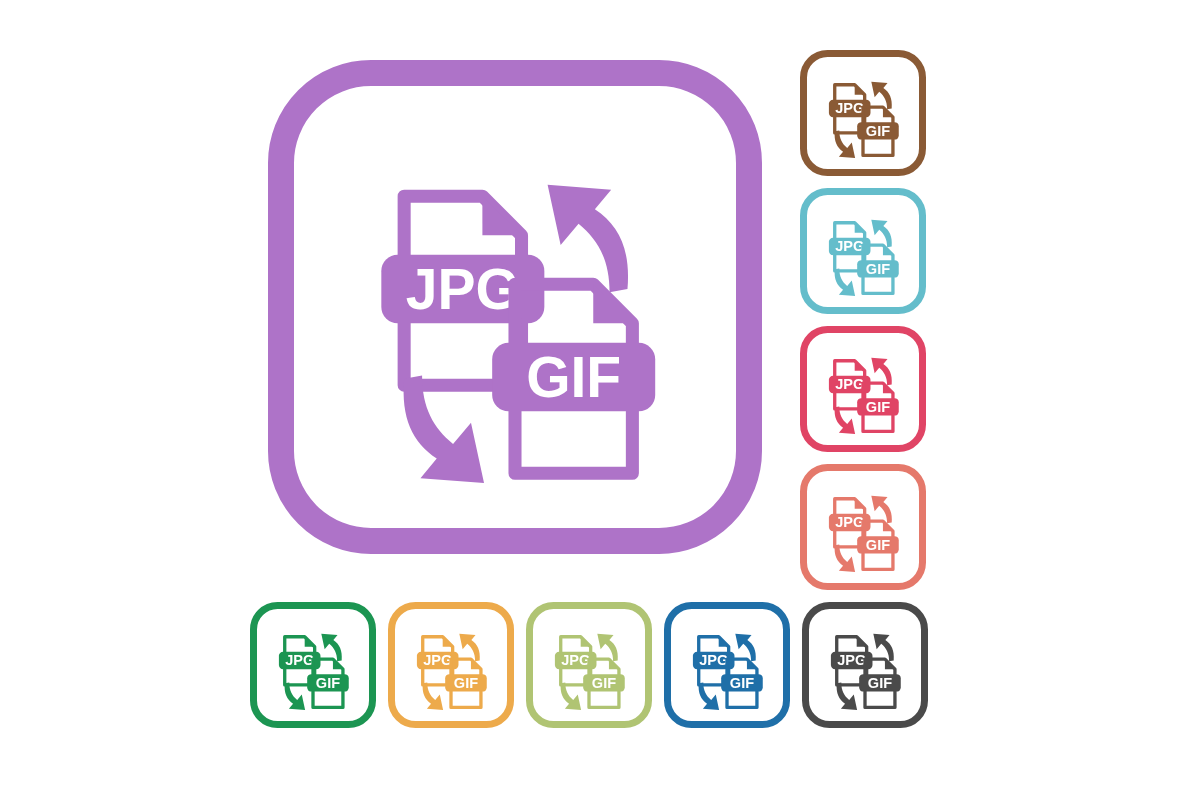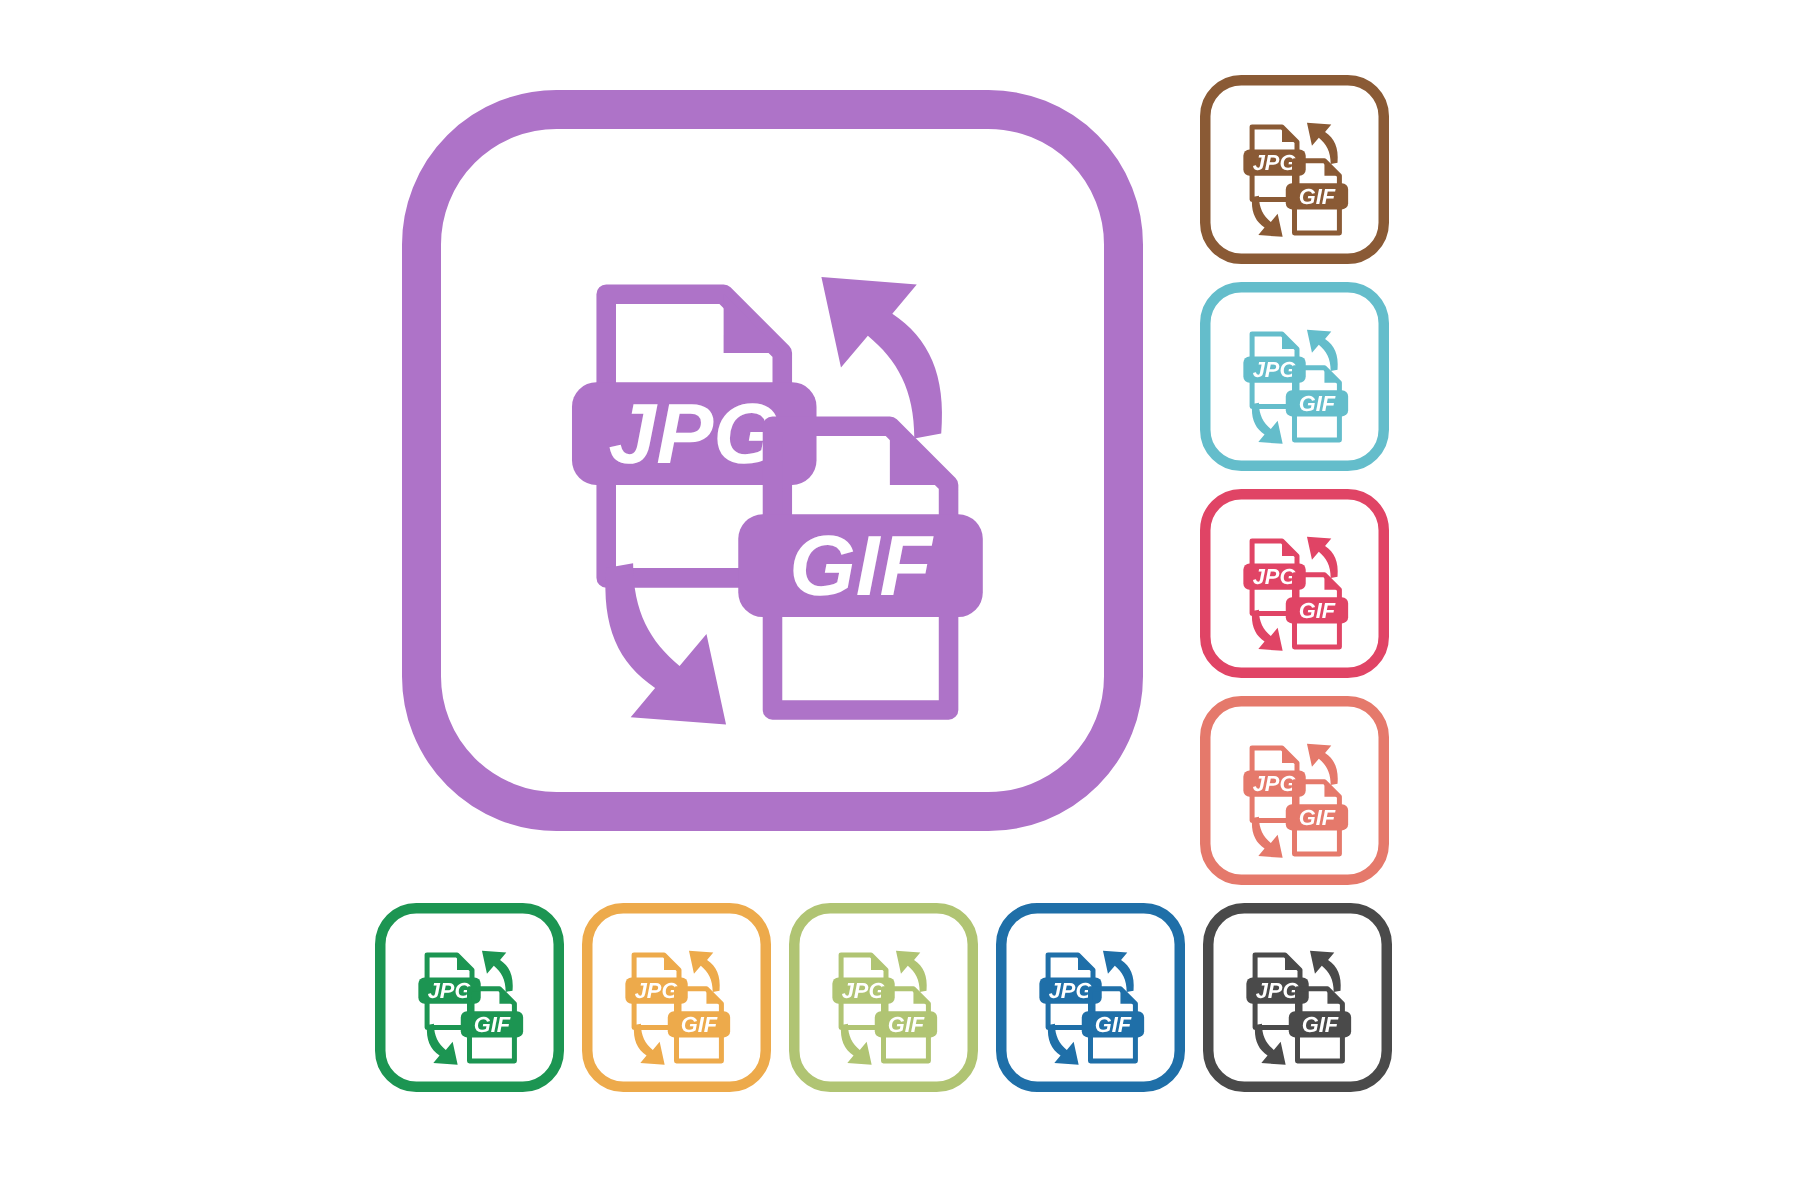--- a/index.html
+++ b/index.html
@@ -20,21 +20,20 @@
     position: absolute;
     left: 0; top: 0;
     width: 1200px;
     height: 800px;
     background: #ffffff;
   }
 
   .icon-tile {
     position: absolute;
     box-sizing: border-box;
-    font-style: italic;
   }
   .icon-tile svg {
     display: block;
     width: 100%;
     height: 100%;
   }
 </style>
 </head>
 <body>
 

